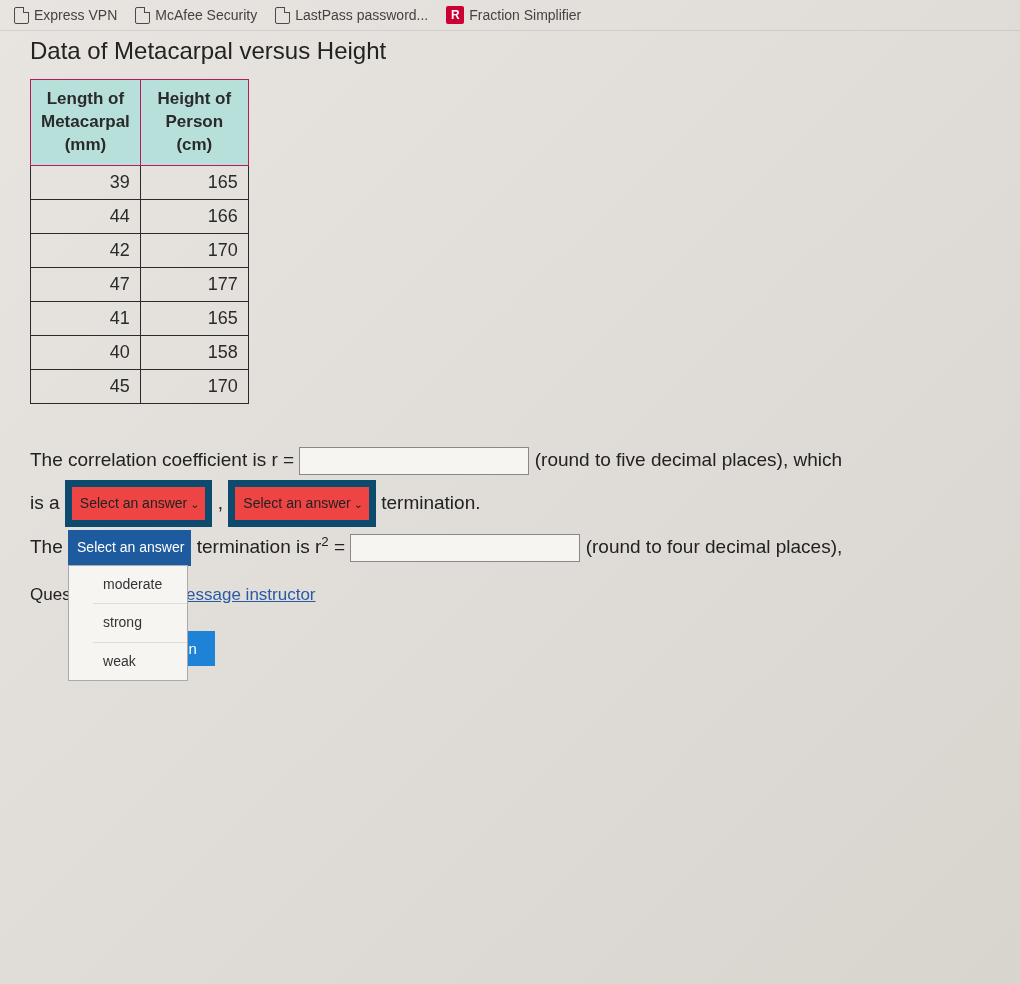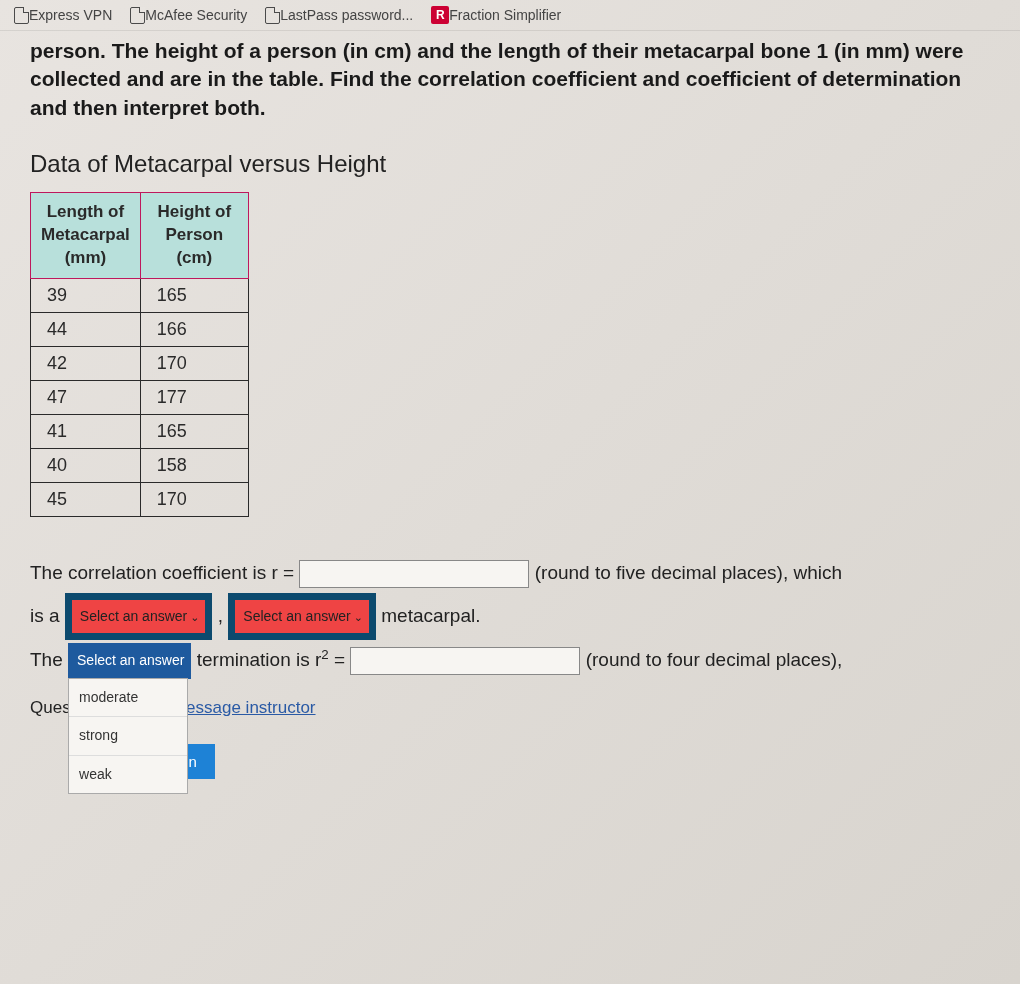--- a/index.html
+++ b/index.html
@@ -18,20 +18,21 @@
   align-items: center;
   gap: 18px;
   padding: 6px 14px;
   font-size: 14px;
   color: #444;
   border-bottom: 1px solid rgba(0,0,0,0.08);
 }
 .bookmark-item {
   display: inline-flex;
   align-items: center;
+  gap: 5px;
   cursor: pointer;
 }
 .page-icon {
   width: 15px;
   height: 17px;
   border: 1.4px solid #4a4a4a;
   border-radius: 2px;
   position: relative;
   display: inline-block;
 }
@@ -78,23 +79,23 @@
   background: #b8e0db;
   border: 1px solid #be185d;
   padding: 8px 10px;
   font-size: 17px;
   font-weight: bold;
   text-align: center;
   line-height: 1.35;
 }
 table.data td {
   border: 1px solid #2a2a2a;
-  padding: 6px 16px;
+  padding: 6px 10px;
   font-size: 18px;
-  text-align: left;
+  text-align: right;
   min-width: 108px;
 }
 .answer-block {
   font-size: 19px;
   line-height: 2.1;
   color: #222;
 }
 .text-input {
   display: inline-block;
   height: 28px;
@@ -126,20 +127,21 @@
   border: 1px solid #1e5a9e;
 }
 .dropdown {
   position: absolute;
   left: -1px;
   top: 100%;
   background: #f7f5f2;
   border: 1px solid #aaa;
   z-index: 10;
   min-width: 120px;
+  padding-left: 24px;
 }
 .dropdown div {
   padding: 4px 10px;
   font-size: 14px;
   color: #333;
   border-bottom: 1px solid #ddd;
 }
 .dropdown div:last-child { border-bottom: none; }
 .help-line {
   font-size: 17px;
@@ -184,21 +186,20 @@
     <span>LastPass password...</span>
   </span>
   <span class="bookmark-item">
     <span class="r-icon">R</span>
     <span>Fraction Simplifier</span>
   </span>
 </div>
 
 <div class="content">
 
-  <div class="question-text">person. The height of a person (in cm) and the length of their metacarpal bone 1 (in mm) were collected and are in the table. Find the correlation coefficient and coefficient of determination and then interpret both.</div>
 
   <div class="data-heading">Data of Metacarpal versus Height</div>
 
   <table class="data">
     <thead>
       <tr>
         <th>
           <span>Length of</span><br>
           <span>Metacarpal</span><br>
           <span>(mm)</span>
@@ -250,21 +251,21 @@
     </div>
     <div style="position:relative;">
       <span>is a </span>
       <span class="select-box">
         <span>Select an answer</span><span class="chev">⌄</span>
       </span>
       <span> , </span>
       <span class="select-box">
         <span>Select an answer</span><span class="chev">⌄</span>
       </span>
-      <span> metacarpal.</span>
+      <span> termination.</span>
     </div>
     <div style="position:relative;">
       <span>The </span>
       <span class="select-box open-select" style="position:relative;">
         <span>Select an answer</span>
         <div class="dropdown">
           <div>moderate</div>
           <div>strong</div>
           <div>weak</div>
         </div>

